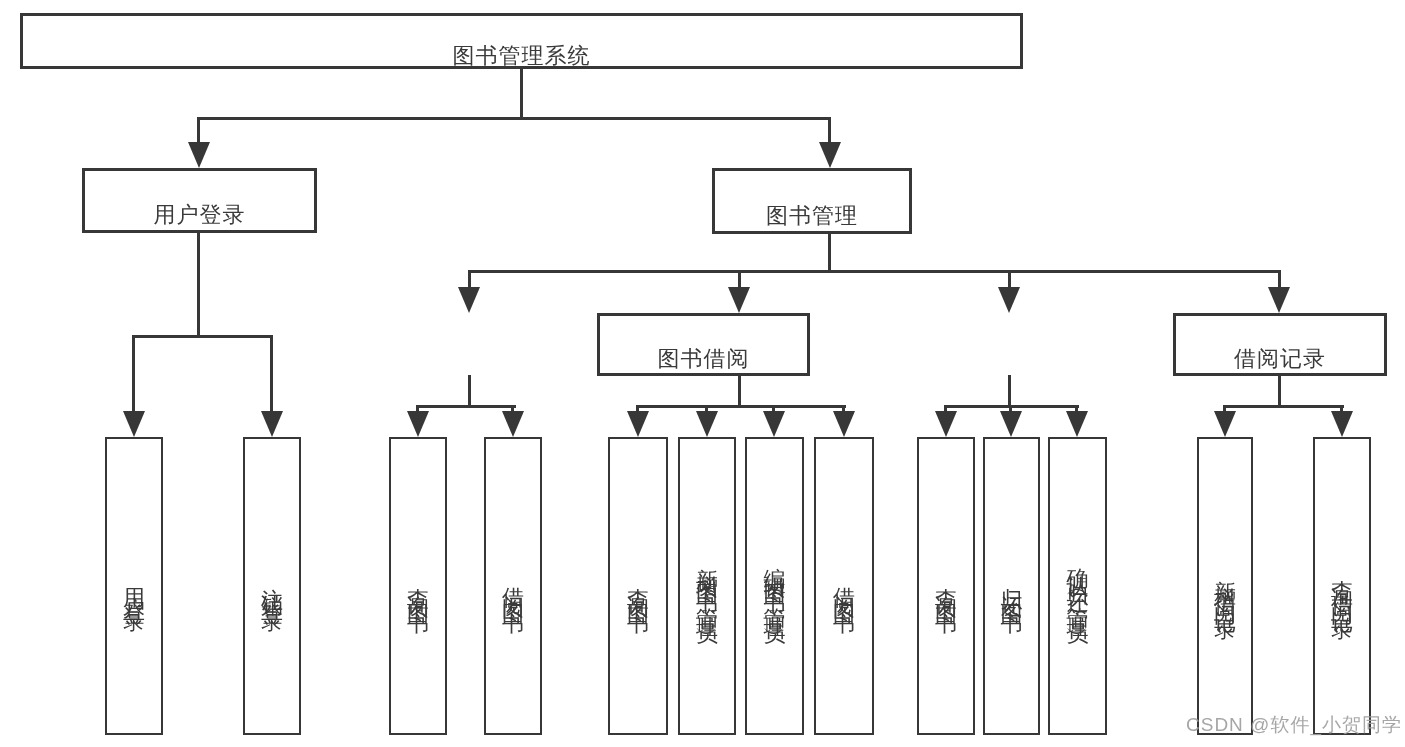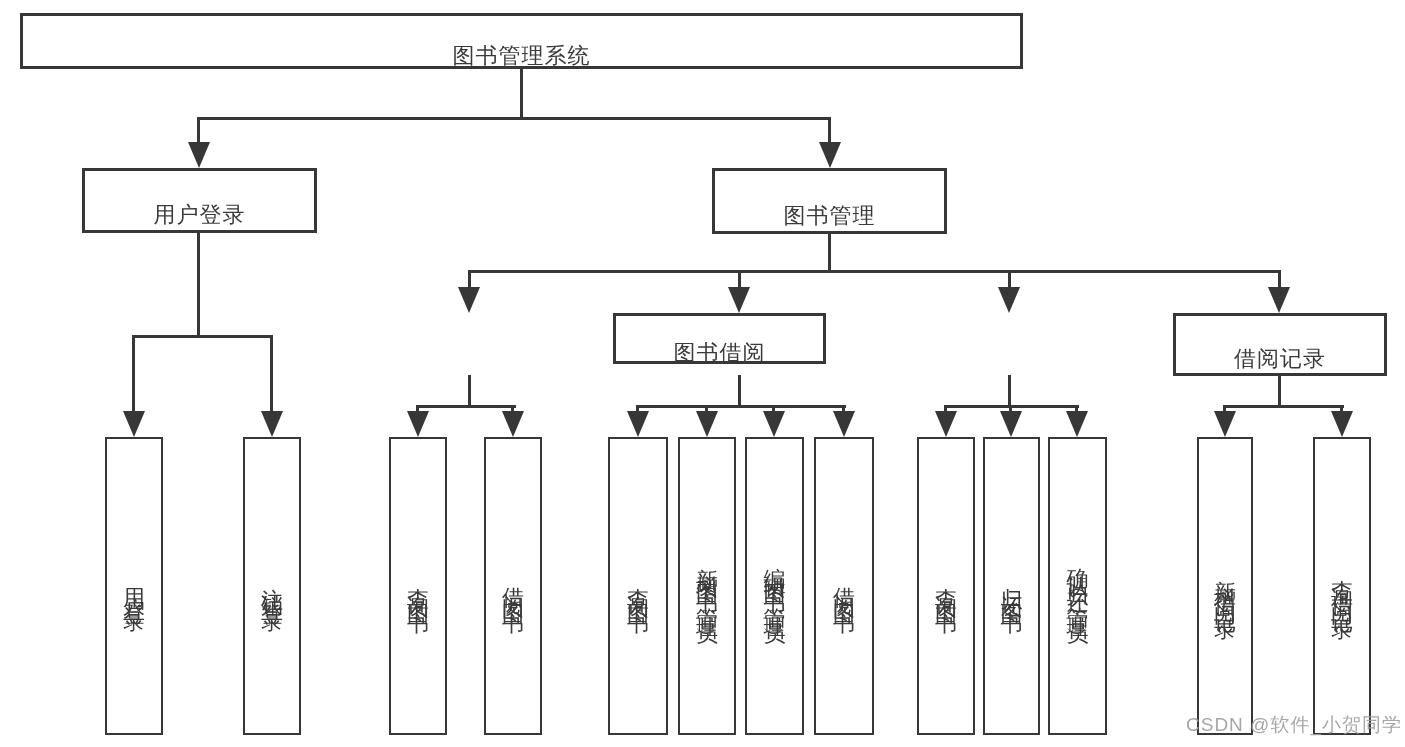--- a/index.html
+++ b/index.html
@@ -42,21 +42,21 @@
   <div class="ln" style="left:520px;top:69px;width:3px;height:48px"></div>
   <div class="ln" style="left:197px;top:117px;width:634px;height:3px"></div>
   <div class="ln" style="left:197px;top:117px;width:3px;height:27px"></div>
   <div class="ln" style="left:828px;top:117px;width:3px;height:27px"></div>
   <div class="arrow" style="left:188px;top:142px"></div>
   <div class="arrow" style="left:819px;top:142px"></div>
 
   <div class="node" style="left:82px;top:168px;width:235px;height:65px">
     <span class="lbl">用户登录</span>
   </div>
-  <div class="node" style="left:712px;top:168px;width:235px;height:66px">
+  <div class="node" style="left:712px;top:168px;width:200px;height:66px">
     <span class="lbl">图书管理</span>
   </div>
 
   <div class="ln" style="left:197px;top:233px;width:3px;height:104px"></div>
   <div class="ln" style="left:132px;top:335px;width:141px;height:3px"></div>
   <div class="ln" style="left:132px;top:335px;width:3px;height:78px"></div>
   <div class="ln" style="left:270px;top:335px;width:3px;height:78px"></div>
   <div class="arrow" style="left:123px;top:411px"></div>
   <div class="arrow" style="left:261px;top:411px"></div>
 
@@ -64,21 +64,21 @@
   <div class="ln" style="left:468px;top:270px;width:813px;height:3px"></div>
   <div class="ln" style="left:468px;top:270px;width:3px;height:19px"></div>
   <div class="ln" style="left:738px;top:270px;width:3px;height:19px"></div>
   <div class="ln" style="left:1008px;top:270px;width:3px;height:19px"></div>
   <div class="ln" style="left:1278px;top:270px;width:3px;height:19px"></div>
   <div class="arrow" style="left:458px;top:287px"></div>
   <div class="arrow" style="left:728px;top:287px"></div>
   <div class="arrow" style="left:998px;top:287px"></div>
   <div class="arrow" style="left:1268px;top:287px"></div>
 
-  <div class="node" style="left:613px;top:313px;width:213px;height:51px">
+  <div class="node" style="left:597px;top:313px;width:213px;height:63px">
     <span class="lbl">图书借阅</span>
   </div>
   <div class="node" style="left:1173px;top:313px;width:214px;height:63px">
     <span class="lbl">借阅记录</span>
   </div>
 
   <div class="ln" style="left:468px;top:375px;width:3px;height:32px"></div>
   <div class="ln" style="left:416px;top:405px;width:100px;height:3px"></div>
   <div class="ln" style="left:416px;top:405px;width:3px;height:9px"></div>
   <div class="ln" style="left:511px;top:405px;width:3px;height:9px"></div>

